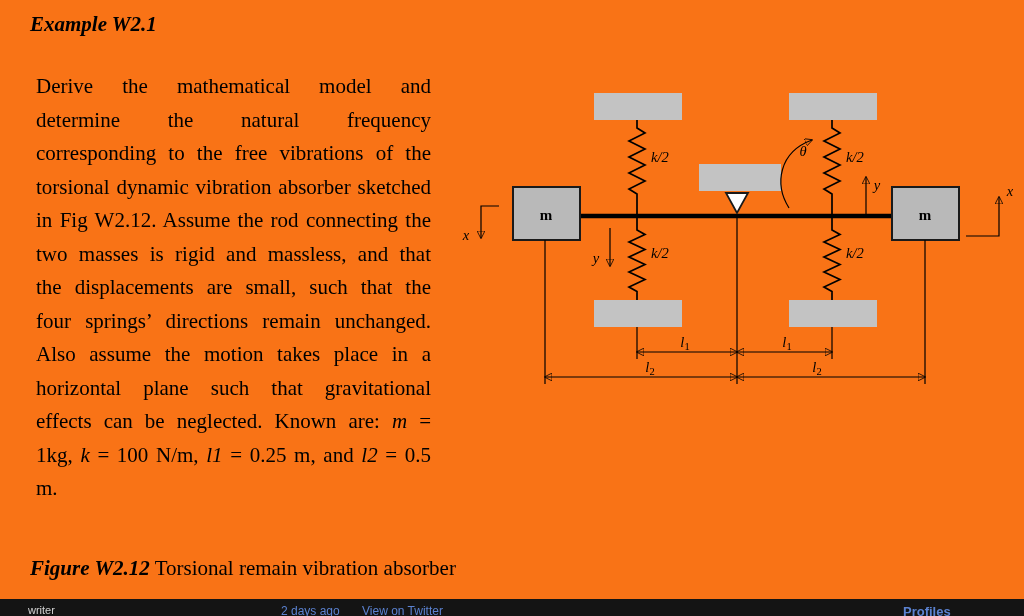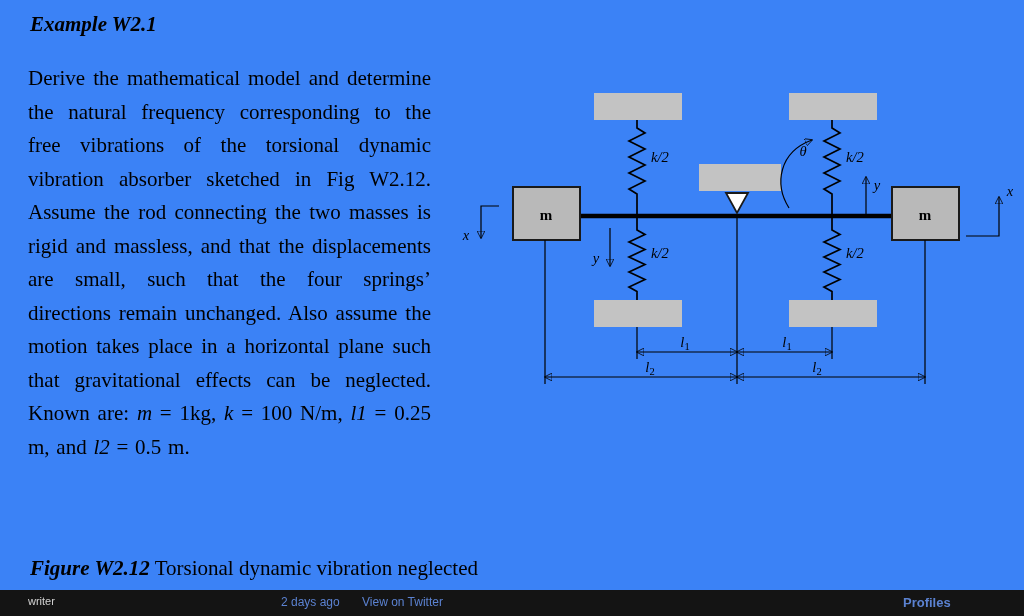--- a/index.html
+++ b/index.html
@@ -1,41 +1,41 @@
 <!DOCTYPE html>
 <html><head>
 <meta charset="utf-8">
 <style>
   html,body{margin:0;padding:0;background:#888;}
   .page{
-    position:relative;width:1024px;height:616px;background:#3b82f6;
+    position:relative;width:1024px;height:616px;background:#f97316;
     overflow:hidden;font-family:"Liberation Serif",serif;color:#000;
   }
   .title{
     position:absolute;left:30px;top:12px;
     font-size:21px;font-weight:bold;font-style:italic;
   }
   .content{
     position:absolute;left:28px;top:62px;width:966px;
     font-size:21px;line-height:33.5px;text-align:justify;word-spacing:1.5px;
   }
-  .content p{margin:0;}
+  .content p{margin:8px;}
   .figure-float{
     float:right;width:563px;height:402px;position:relative;
   }
   .diagram{
     position:absolute;left:24px;top:23px;
   }
   .var{font-style:italic;}
   .caption{
     position:absolute;left:30px;top:556px;font-size:21px;
   }
   .caption .cap-bold{font-weight:bold;font-style:italic;text-align:right;}
   .footer{
-    position:absolute;left:0;right:0;bottom:0;height:26px;background:#141414;
+    position:absolute;left:0;right:0;bottom:0;height:17px;background:#141414;
     overflow:hidden;font-family:"Liberation Sans",sans-serif;
   }
   .footer span{position:absolute;top:5px;white-space:nowrap;}
   .f-left{left:28px;font-size:11px;color:rgba(255,255,255,.8);}
   .f-time{left:281px;font-size:12px;color:#5b82d1;}
   .f-link{left:362px;font-size:12px;color:#5b82d1;cursor:pointer;}
   .f-right{left:903px;font-size:13px;color:#5b82d1;font-weight:bold;cursor:pointer;}
   
   .diagram line,.diagram path,.diagram polyline{stroke:#000;fill:none;}
   .diagram .thin{stroke-width:1.2;}
@@ -112,21 +112,21 @@
         <line class="thin" x1="545" y1="377" x2="737" y2="377" marker-start="url(#arr)" marker-end="url(#arr)"></line>
         <line class="thin" x1="737" y1="377" x2="925" y2="377" marker-start="url(#arr)" marker-end="url(#arr)"></line>
         <text class="lbl" x="650" y="372" text-anchor="middle"><tspan>l</tspan><tspan font-size="10.5" dy="3" font-style="normal">2</tspan></text>
         <text class="lbl" x="817" y="372" text-anchor="middle"><tspan>l</tspan><tspan font-size="10.5" dy="3" font-style="normal">2</tspan></text>
       </svg>
     </div>
     <p class="body-text"><span>Derive the mathematical model and determine the natural frequency corresponding to the free vibrations of the torsional dynamic vibration absorber sketched in Fig W2.12. Assume the rod connecting the two masses is rigid and massless, and that the displacements are small, such that the four springs’ directions remain unchanged. Also assume the motion takes place in a horizontal plane such that gravitational effects can be neglected. Known are: </span><span class="var">m</span><span> = 1kg, </span><span class="var">k</span><span> = 100 N/m, </span><span class="var">l1</span><span> = 0.25 m, and </span><span class="var">l2</span><span> = 0.5 m.</span></p>
   </div>
 
   <div class="caption">
-    <span class="cap-bold">Figure W2.12</span><span> Torsional dynamic vibration neglected</span>
+    <span class="cap-bold">Figure W2.12</span><span> Torsional remain vibration absorber</span>
   </div>
 
   <div class="footer">
     <span class="f-left">writer</span>
     <span class="f-time">2 days ago</span>
     <span class="f-link">View on Twitter</span>
     <span class="f-right">Profiles</span>
   </div>
 
 </div>

